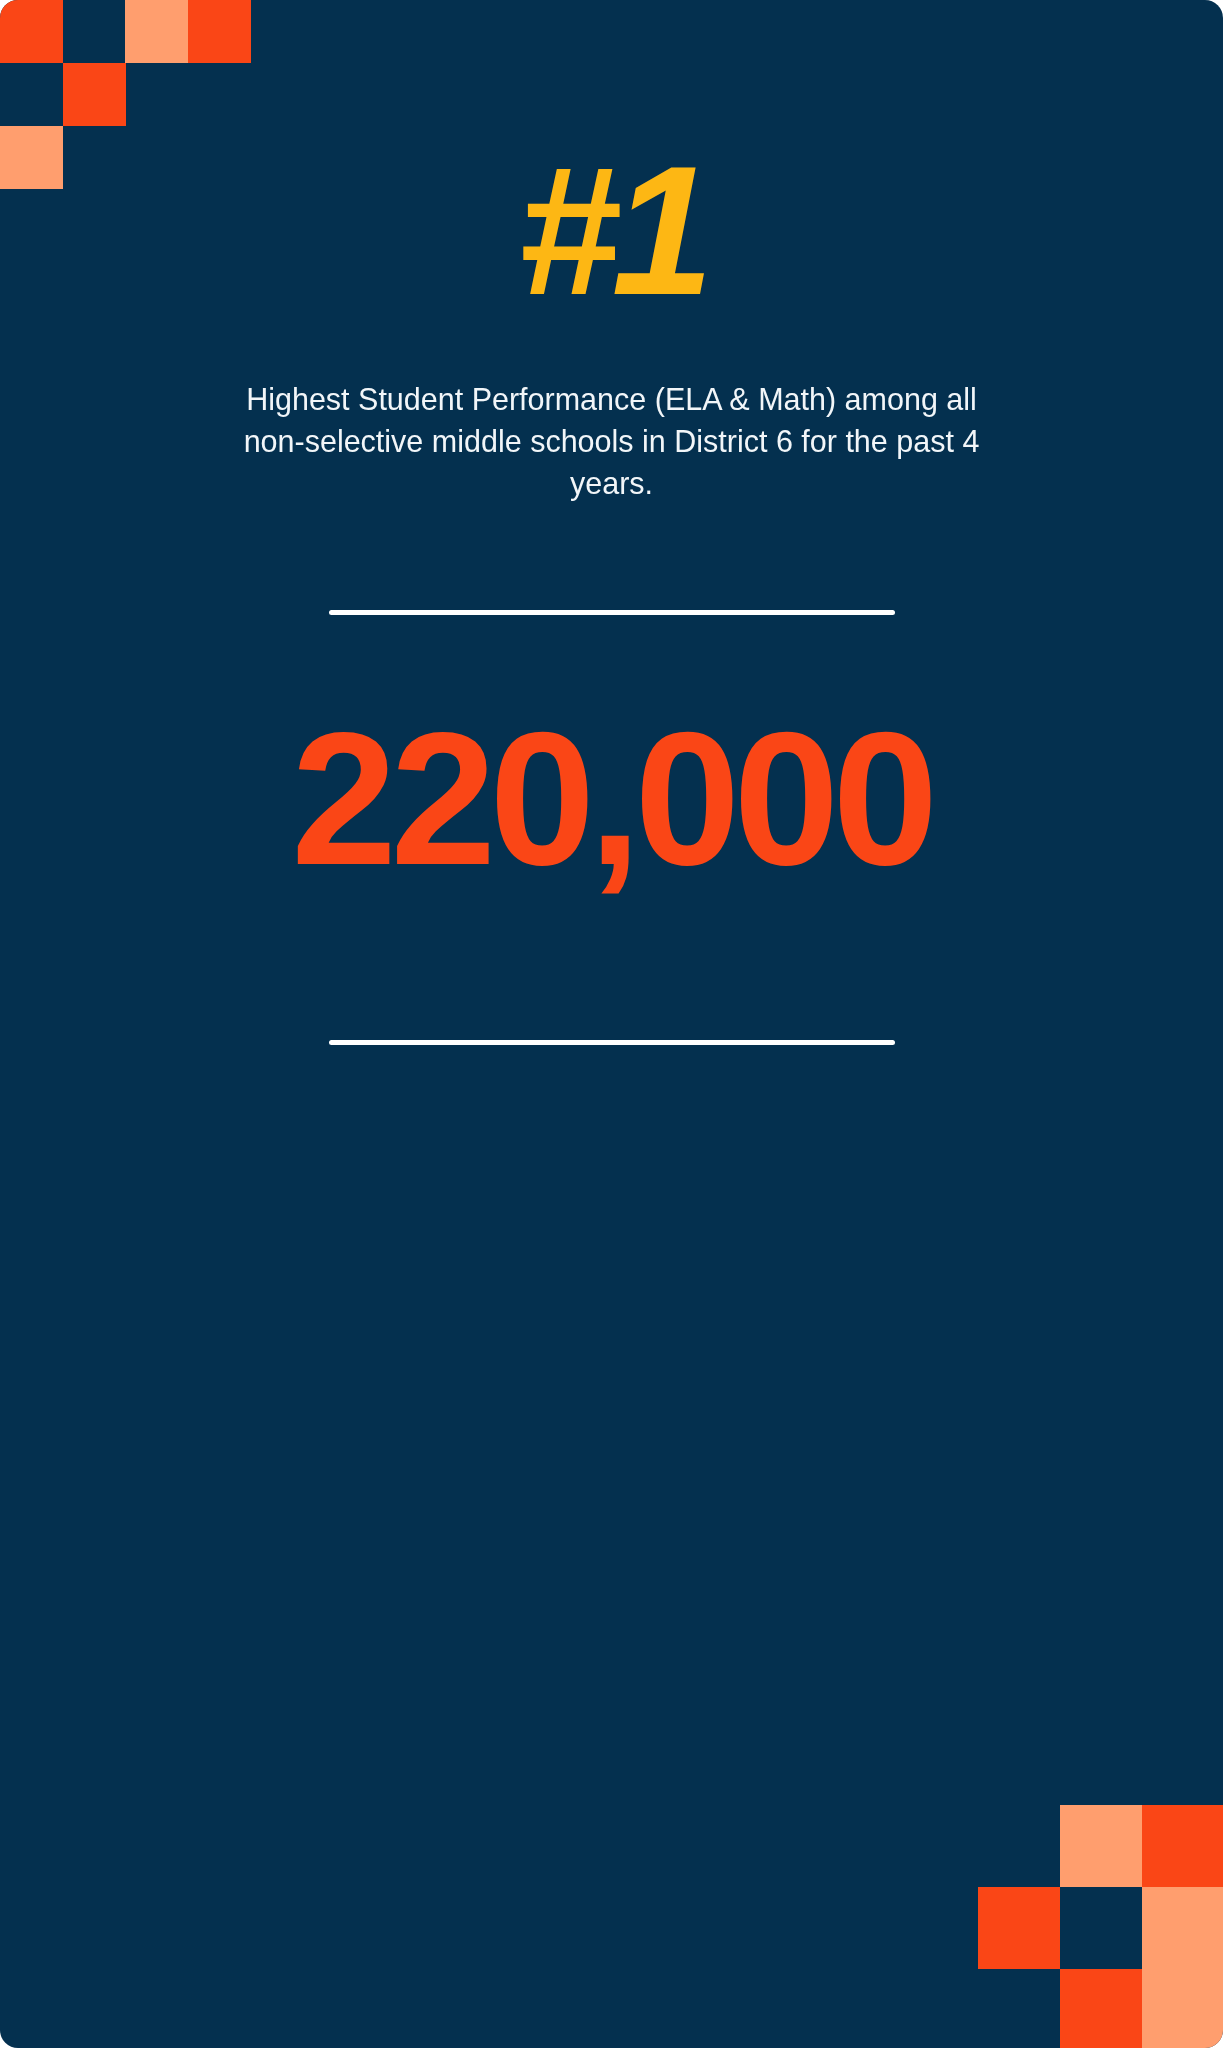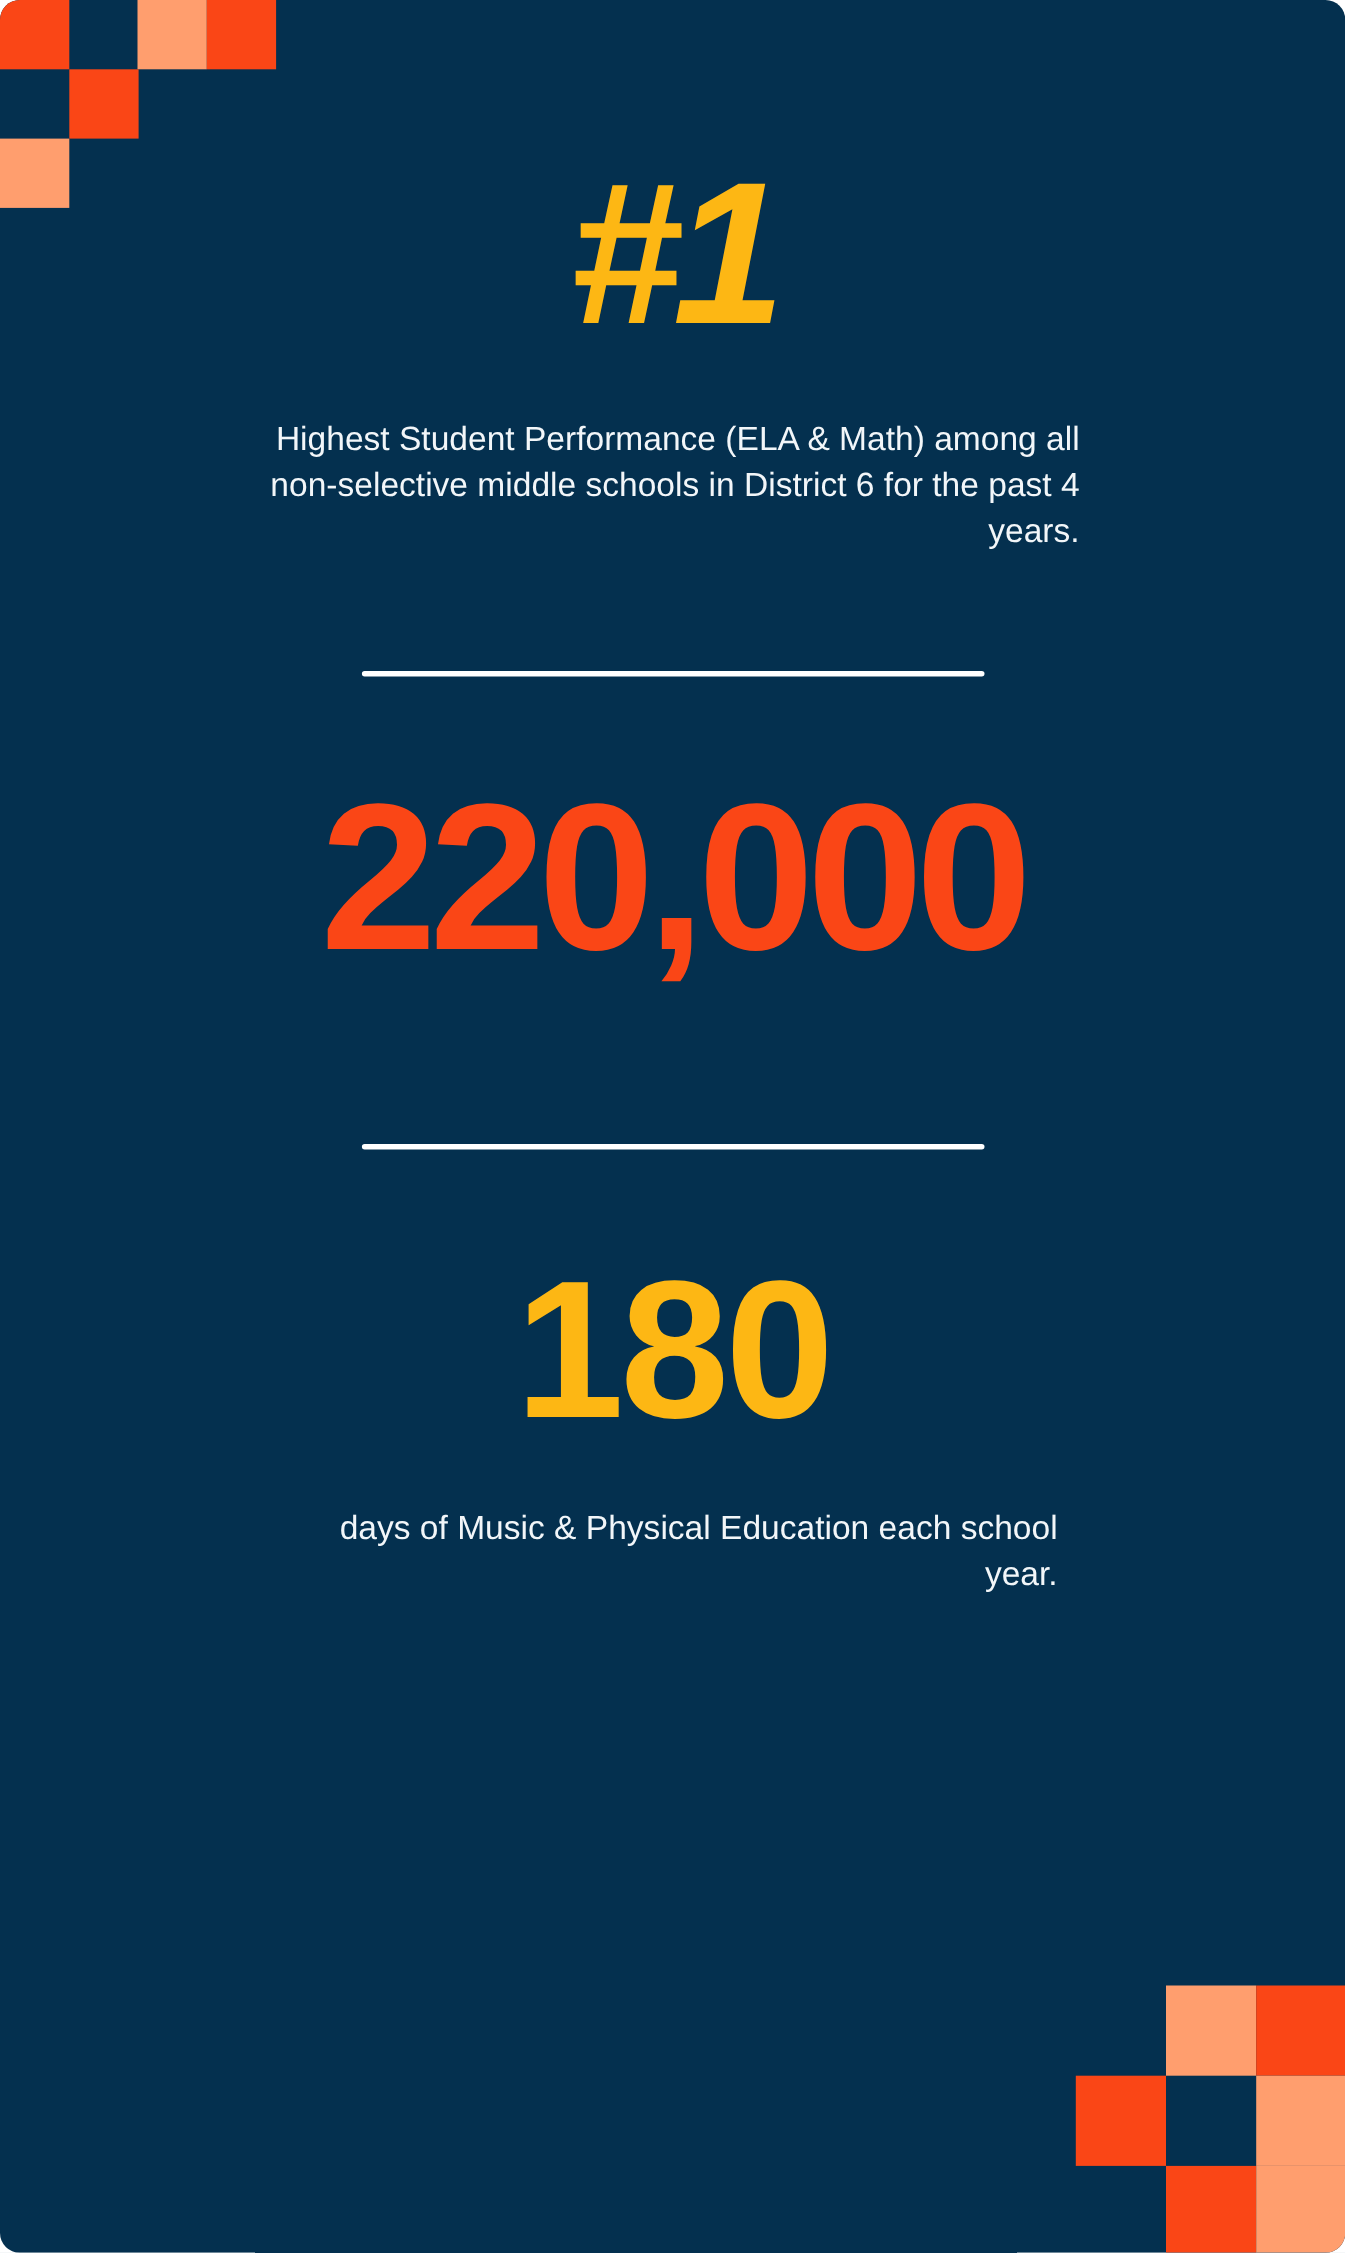--- a/index.html
+++ b/index.html
@@ -56,21 +56,21 @@
     letter-spacing:-0.035em;
   }
   .stat-number.s3 {
     font-size:178px;
     color:#FDB714;
     letter-spacing:-0.02em;
   }
 
   .stat-caption {
     width:740px;
-    text-align:right;
+    text-align:center;
     color:#f2f6f9;
     font-size:30.5px;
     line-height:1.38;
     font-weight:400;
   }
   .stat-caption.narrow { width:700px; }
 
   .divider {
     width:566px;
     height:5px;
@@ -125,20 +125,15 @@
 
     <div class="stat-block">
       <div class="stat-number s2" style="color: rgb(250, 70, 22);">220,000</div>
       <div class="sp-num-cap-2"></div>
     </div>
 
     <div class="sp-cap-div-2"></div>
     <div class="divider" style="background: rgb(255, 255, 255);"></div>
     <div class="sp-div-num-3"></div>
 
-    <div class="stat-block">
-      <div class="stat-number s3" style="color: rgb(253, 183, 20);">180</div>
-      <div class="sp-num-cap-3"></div>
-      <div class="stat-caption narrow" style="color: rgb(242, 246, 249);">days of Music &amp; Physical Education each school year.</div>
-    </div>
 
   </div>
 </div>
 
 </body></html>

